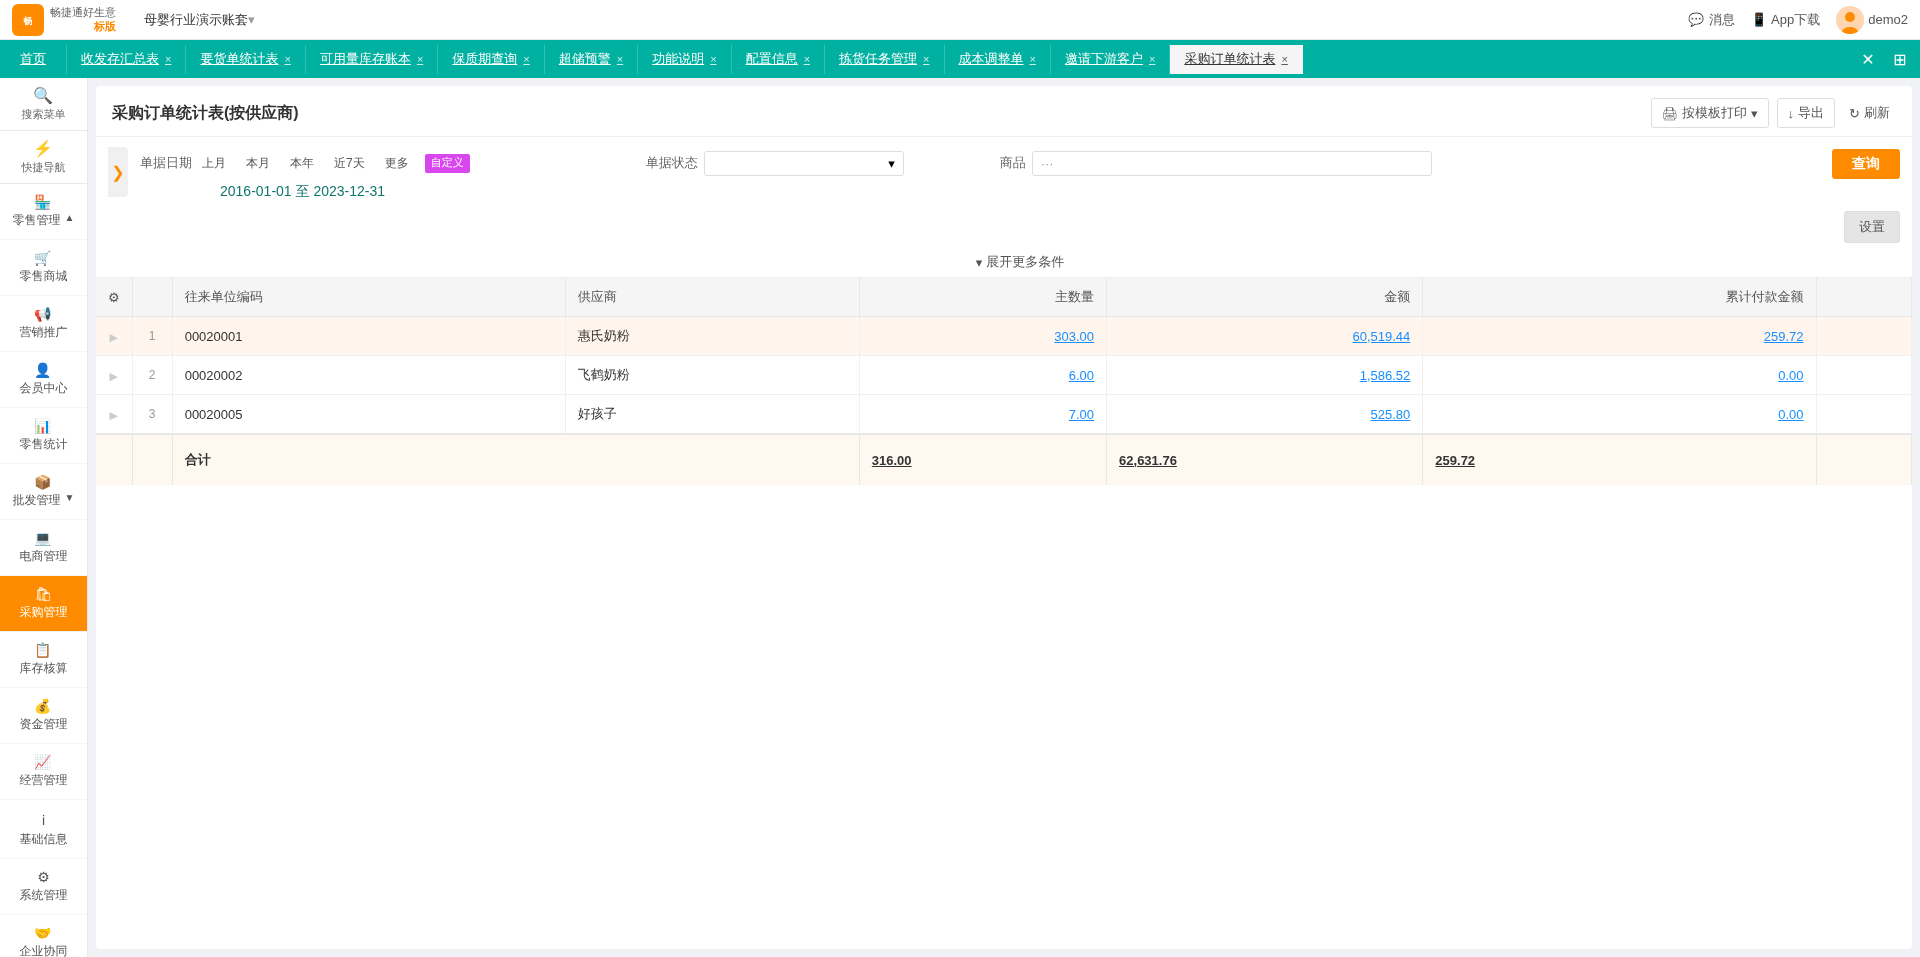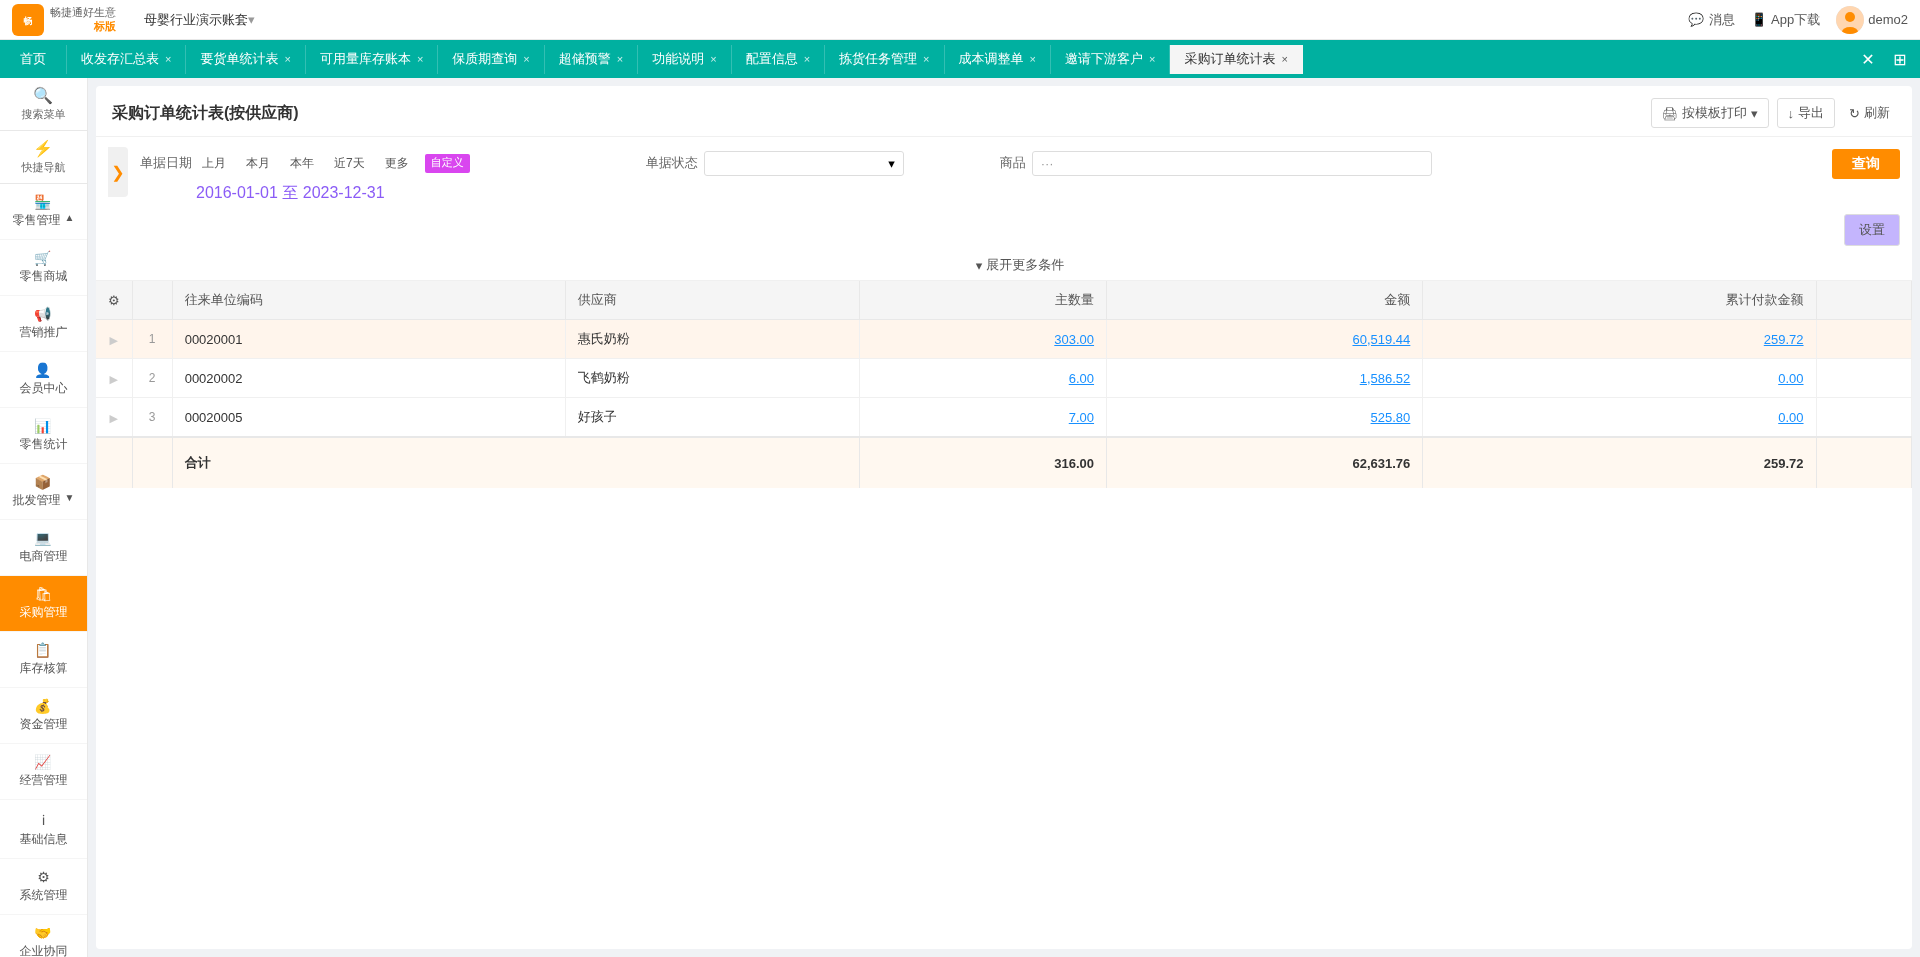--- a/index.html
+++ b/index.html
@@ -12,21 +12,21 @@
     .logo-icon { width: 32px; height: 32px; background: #ff8c00; border-radius: 6px; display: flex; align-items: center; justify-content: center; color: white; font-size: 10px; font-weight: bold; }
     .logo-text { font-size: 11px; color: #666; line-height: 1.2; text-align: right; }
     .workspace-selector { display: flex; align-items: center; gap: 0; font-size: 13px; color: #333; cursor: pointer; margin-left: 20px; }
     .workspace-selector .chevron { color: #999; }
     .top-bar-right { display: flex; align-items: center; gap: 16px; }
     .top-right-item { display: flex; align-items: center; gap: 4px; font-size: 13px; color: #555; cursor: pointer; }
     .avatar { width: 28px; height: 28px; border-radius: 50%; background: #e0e0e0; display: flex; align-items: center; justify-content: center; overflow: hidden; }
 
     
     .nav-tabs { height: 38px; background: #00b0a0; display: flex; align-items: center; padding: 0 0 0 0; overflow: hidden; }
-    .nav-tab { height: 29px; display: flex; align-items: center; padding: 0 14px; color: white; font-size: 13px; cursor: pointer; white-space: nowrap; border-right: 1px solid rgba(255,255,255,0.2); position: relative; }
+    .nav-tab { height: 29px; display: flex; align-items: center; padding: 0 14px; color: white; font-size: 13px; cursor: pointer; white-space: nowrap; border-right: 1px solid rgba(255,255,255,0.2); position: relative; text-decoration: underline; }
     .nav-tab.active { background: #f5f5f5; color: #333; }
     .nav-tab .close-x { margin-left: 6px; font-size: 11px; opacity: 0.8; }
     .nav-tab.home { padding: 0 20px; }
     .nav-tabs-end { margin-left: auto; display: flex; align-items: center; padding-right: 8px; gap: 8px; }
     .nav-end-btn { color: white; cursor: pointer; font-size: 16px; width: 24px; height: 24px; display: flex; align-items: center; justify-content: center; }
 
     
     .main-layout { display: flex; height: calc(957px - 40px - 38px); }
 
     
@@ -54,40 +54,40 @@
     .date-shortcuts { display: flex; gap: 12px; justify-content: center; }
     .date-shortcut { font-size: 12px; color: #555; cursor: pointer; padding: 1px 4px; }
     .date-tag { background: #d946ef; color: white; font-size: 11px; padding: 1px 6px; border-radius: 2px; cursor: pointer; }
     .filter-select { display: flex; align-items: center; border: 1px solid #ddd; border-radius: 3px; padding: 4px 8px; background: #fff; cursor: pointer; gap: 4px; min-width: 200px; }
     .filter-select-label { color: #999; font-size: 13px; }
     .filter-input { display: flex; align-items: center; border: 1px solid #ddd; border-radius: 3px; padding: 4px 8px; background: #fff; gap: 4px; min-width: 300px; }
     .filter-input .dots { color: #999; cursor: pointer; }
     .expand-more { display: flex; align-items: center; justify-content: center; padding: 6px 0; }
     .expand-btn { display: flex; align-items: center; gap: 4px; color: #555; font-size: 13px; cursor: pointer; border: none; background: none; }
     .btn-query { background: #ff8c00; color: white; border: none; padding: 6px 20px; border-radius: 3px; cursor: pointer; font-size: 14px; font-weight: bold; }
-    .btn-settings { background: #c4b5fd; color: #555; border: 1px solid #ddd; padding: 6px 14px; border-radius: 3px; cursor: pointer; font-size: 13px; margin-top: 4px; }
+    .btn-settings { background: #e5e5e5; color: #555; border: 1px solid #ddd; padding: 6px 14px; border-radius: 3px; cursor: pointer; font-size: 13px; margin-top: 4px; }
     .toggle-collapse { width: 20px; height: 50px; background: #f0f0f0; border: none; cursor: pointer; display: flex; align-items: center; justify-content: center; color: #ff8c00; font-size: 16px; border-radius: 0 4px 4px 0; }
 
     
     .table-container { flex: 1; overflow: auto; }
     table { width: 100%; border-collapse: collapse; }
     thead tr { background: #f5f5f5; }
     thead th { padding: 10px 12px; text-align: left; font-size: 13px; color: #555; font-weight: normal; border-bottom: 1px solid #e8e8e8; border-right: 1px solid #e8e8e8; white-space: nowrap; }
     tbody tr { background: #fff; }
     tbody tr:nth-child(1) { background: #fff5ec; }
     tbody td { padding: 10px 12px; font-size: 13px; color: #333; border-bottom: 1px solid #f0f0f0; border-right: 1px solid #f0f0f0; }
     tbody td.number { color: #1890ff; text-decoration: underline; cursor: pointer; text-align: right; }
     tbody td.center { text-align: center; }
     .row-num { color: #999; font-size: 12px; }
     .settings-col { width: 36px; text-align: center; }
 
     
     .table-footer { background: #fff8f0; border-top: 2px solid #e8e8e8; }
     .table-footer td { padding: 16px 12px; font-size: 13px; font-weight: bold; color: #333; border-right: 1px solid #e8e8e8; }
-    .table-footer td.number { text-align: right; }
+    .table-footer td.number { text-align: left; text-decoration: underline; }
 
     .filter-right { margin-left: auto; display: flex; gap: 8px; align-items: flex-start; padding-top: 2px; }
   </style>
 </head>
 <body>
 
 <div class="top-bar">
   <div class="top-bar-left">
     <div class="logo-area">
       <div class="logo-icon">
@@ -271,21 +271,21 @@
               <span class="filter-label">商品</span>
               <div class="filter-input" style="margin-left:6px; min-width:400px;">
                 <span class="dots">···</span>
               </div>
             </div>
             <div class="filter-right">
               <button class="btn-query">查询</button>
             </div>
           </div>
           <div style="display:flex; align-items:center; gap:4px; padding: 4px 0 2px 0;">
-            <span style="font-size:16px; color:#8b5cf6; margin-left:56px;">2016-01-01 至 2023-12-31</span>
+            <span style="font-size:14px; color:#0f766e; margin-left:80px;">2016-01-01 至 2023-12-31</span>
           </div>
           <div style="display:flex; align-items:center; justify-content: flex-end; padding: 4px 0;">
             <button class="btn-settings">设置</button>
           </div>
 
           <div class="expand-more">
             <button class="expand-btn">
               <span>▾</span>
               <span>展开更多条件</span>
             </button>

